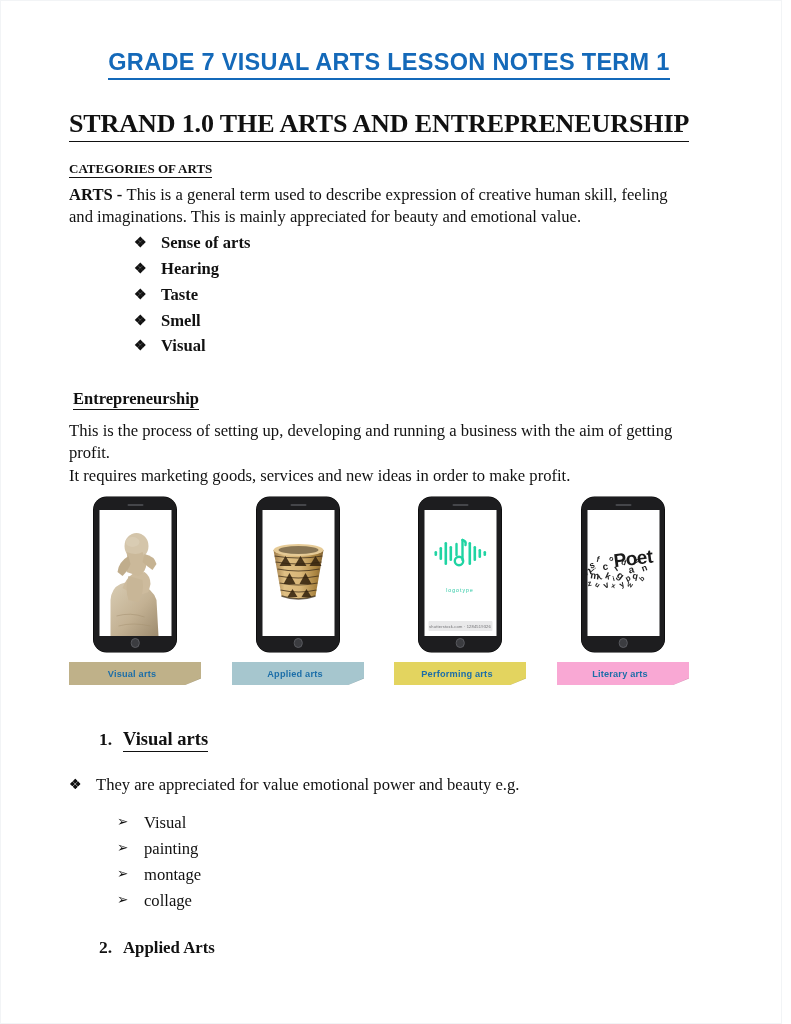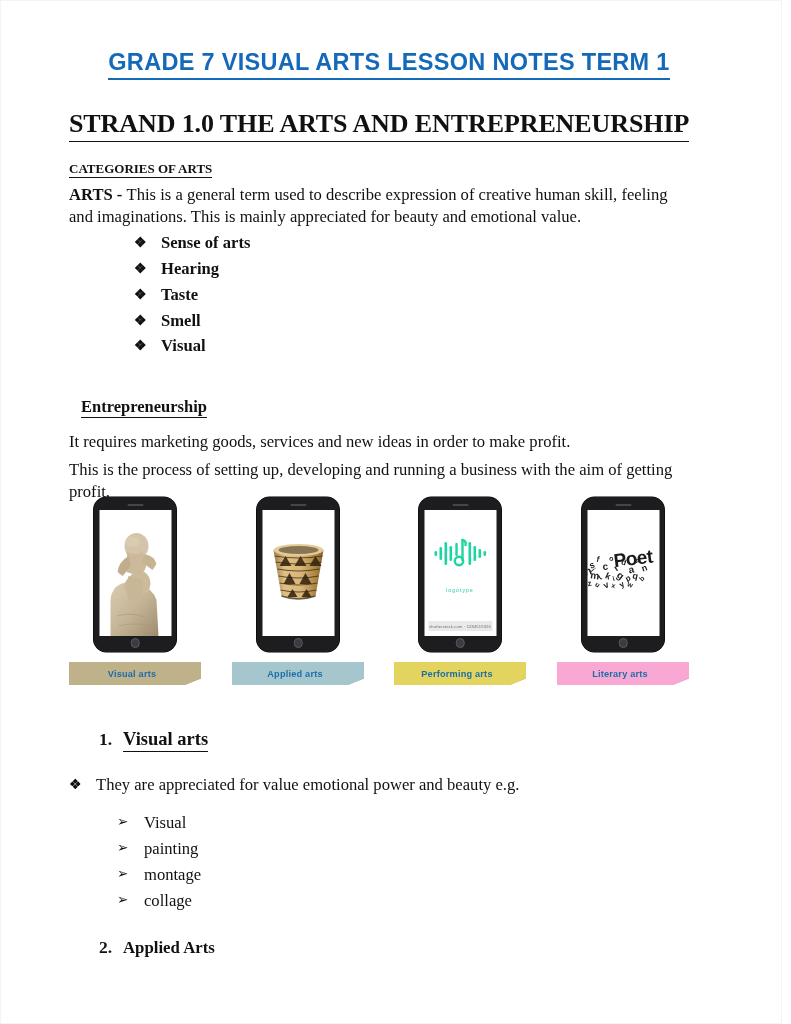--- a/index.html
+++ b/index.html
@@ -61,21 +61,21 @@
     font-weight: bold;
     font-size: 13px;
     margin: 19px 0 0 0;
     display: inline-block;
     border-bottom: 1.4px solid #111;
     line-height: 1.25;
   }
   .block-heading {
     font-weight: bold;
     font-size: 16.5px;
-    margin: 12px;
+    margin: 4px;
     display: inline-block;
     border-bottom: 1.4px solid #111;
     line-height: 1.3;
   }
 
   
   .para {
     font-size: 16.6px;
     line-height: 1.33;
     margin: 6px 0 0 0;
@@ -366,22 +366,22 @@
       <li><span class="bullet-mark">❖</span><span>Hearing</span></li>
       <li><span class="bullet-mark">❖</span><span>Taste</span></li>
       <li><span class="bullet-mark">❖</span><span>Smell</span></li>
       <li><span class="bullet-mark">❖</span><span>Visual</span></li>
     </ul>
 
     <div style="margin-top:26px;">
       <div class="block-heading">Entrepreneurship</div>
     </div>
 
+    <p class="para">This is the process of setting up, developing and running a business with the aim of getting profit.</p>
     <p class="para para-tight">It requires marketing goods, services and new ideas in order to make profit.</p>
-    <p class="para">This is the process of setting up, developing and running a business with the aim of getting profit.</p>
 
   </div>
 
   <div class="figure-row">
 
     <div class="fig-item i0">
       <div class="phone">
         <div class="speaker"></div>
         <div class="screen scr-sculpture">
           <svg class="sculpture" viewBox="0 0 62 118">

